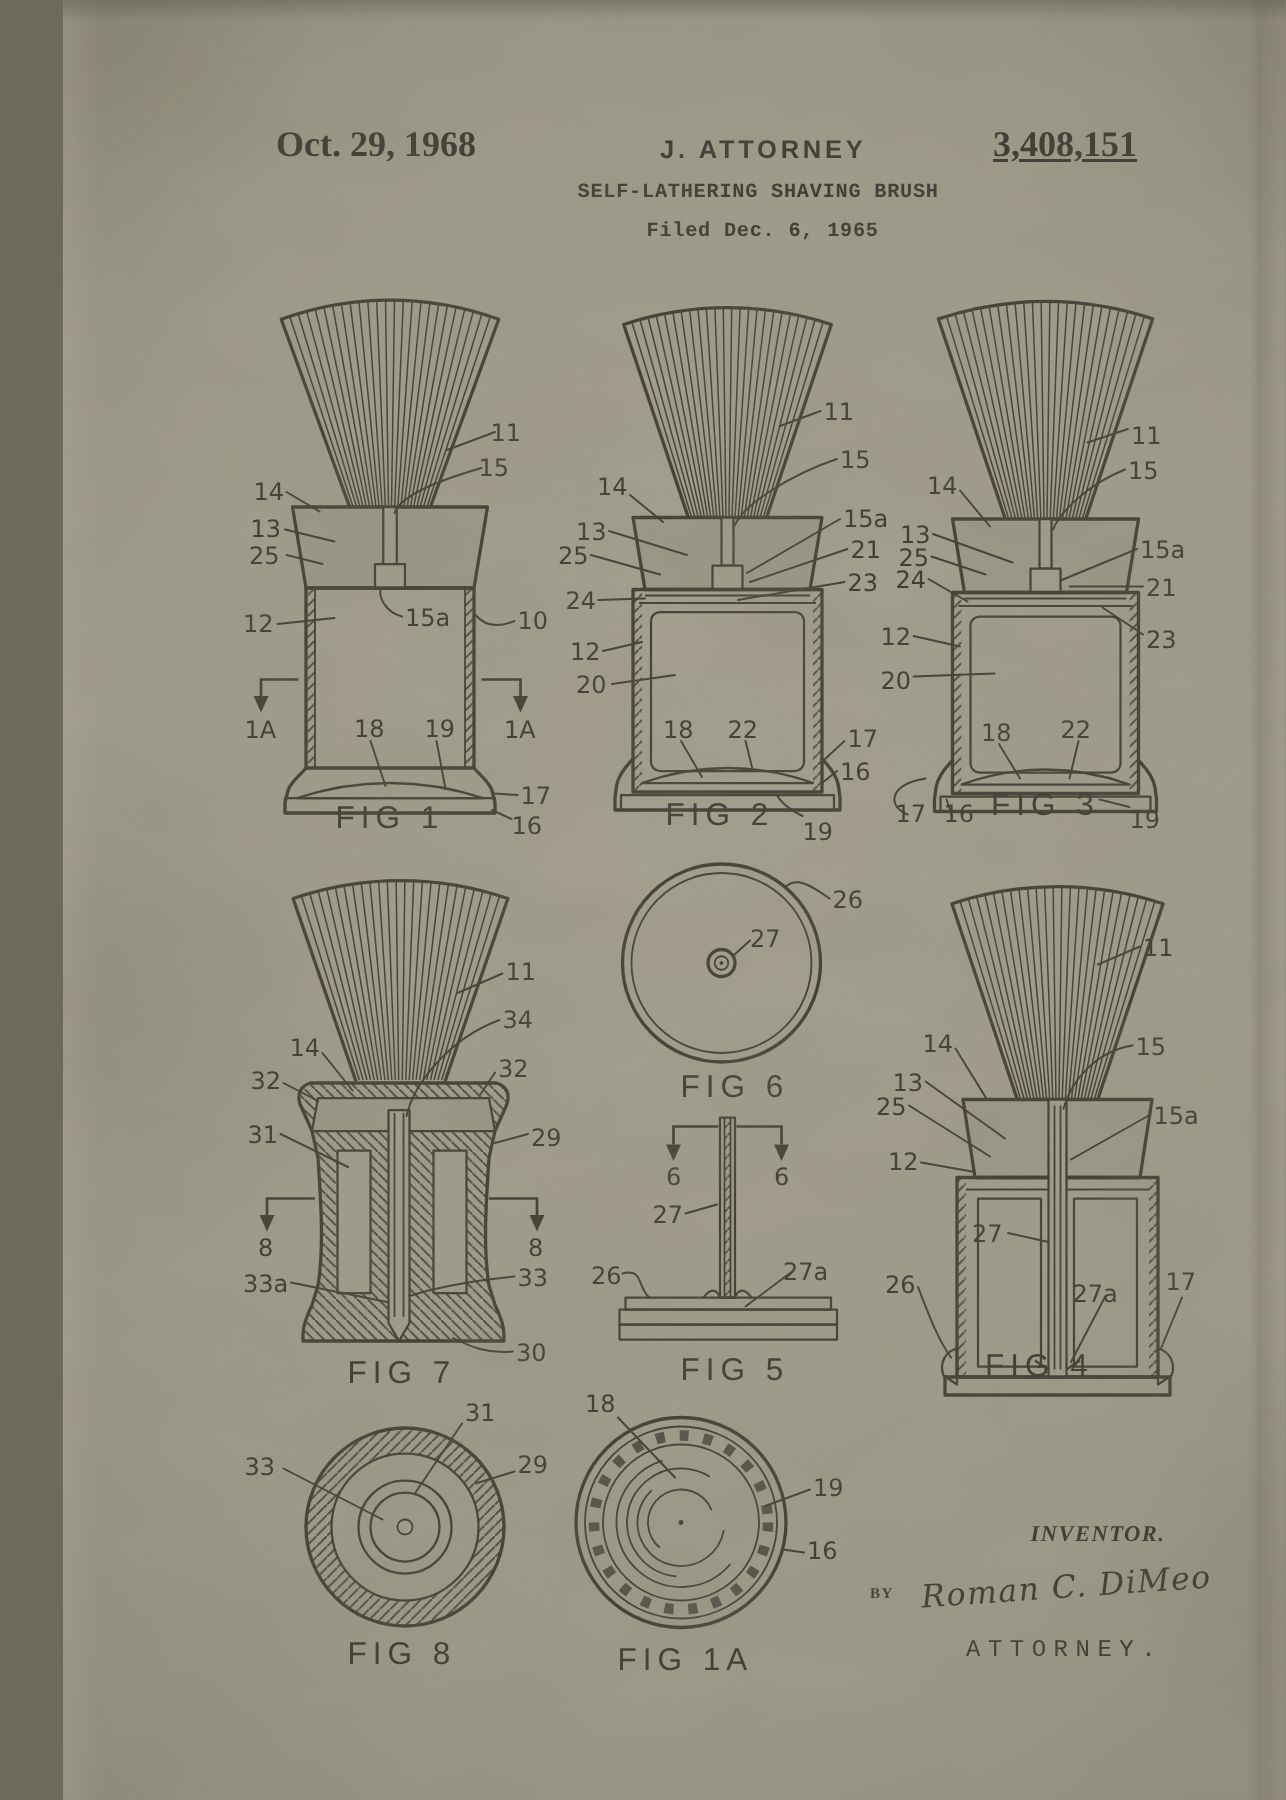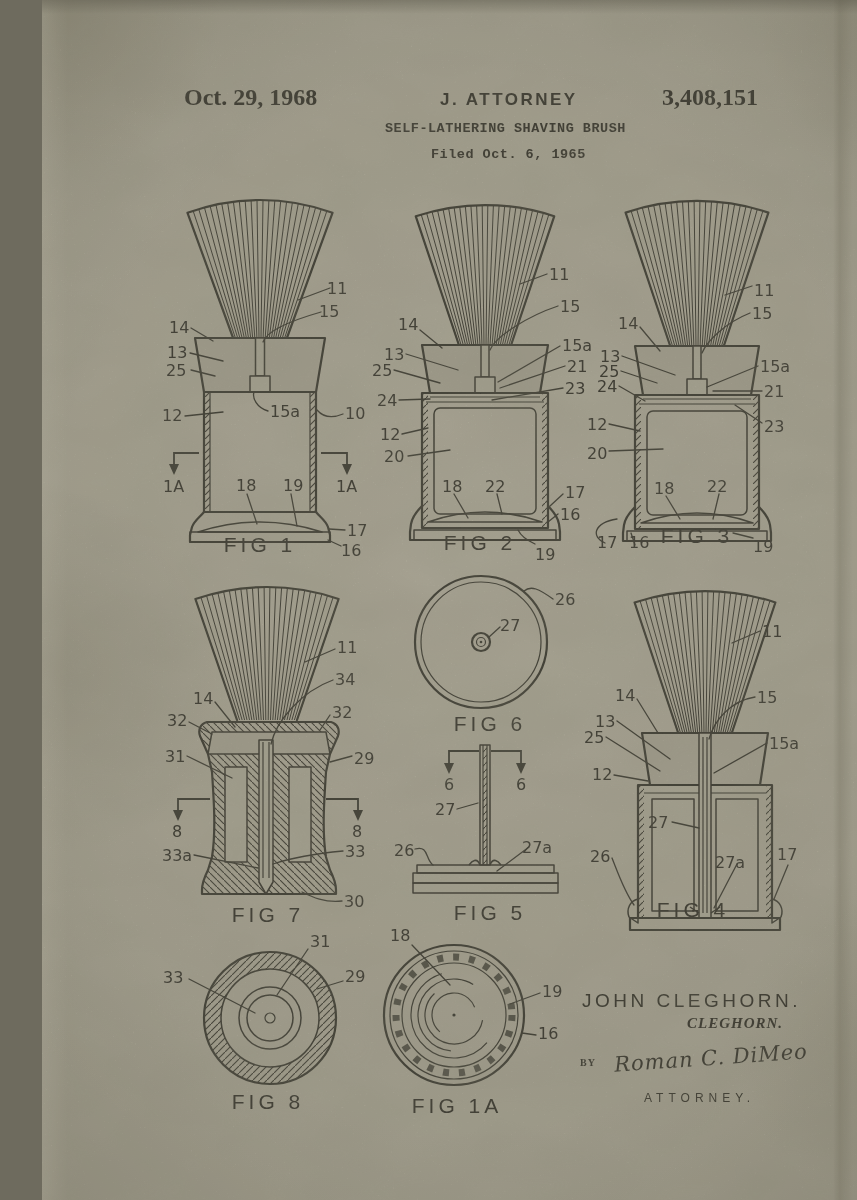--- a/index.html
+++ b/index.html
@@ -34,21 +34,21 @@
   .fan{fill:none;stroke:#2b2a23;stroke-width:1;}
   .lead{fill:none;stroke:#2b2a23;stroke-width:1.3;stroke-linecap:round;}
   .arr{fill:none;stroke:#2b2a23;stroke-width:1.8;}
   .ah{fill:#2b2a23;stroke:none;}
   .wh{fill:#b8b4a3;}
   .sig{position:absolute;color:#23221b;}
   .sig-name{font-family:"Liberation Sans",sans-serif;font-size:19px;letter-spacing:3.5px;}
   .sig-inv{font-family:"Liberation Serif",serif;font-style:italic;font-weight:bold;font-size:15px;letter-spacing:1px;}
   .sig-by{font-family:"Liberation Serif",serif;font-weight:bold;font-size:10px;letter-spacing:1px;}
   .sig-script{font-family:"DejaVu Serif",serif;font-style:italic;font-size:21px;letter-spacing:1px;transform:rotate(-4deg);display:inline-block;}
-  .sig-att{font-family:Liberation Sans, sans-serif;font-size:12px;letter-spacing:5px;}
+  .sig-att{font-family:Liberation Mono, monospace;font-size:16px;letter-spacing:5px;}
 </style>
 </head>
 <body>
 
 <div class="page">
 
   <svg width="0" height="0" style="position:absolute" aria-hidden="true">
     <defs>
       <pattern id="hl" width="7" height="7" patternUnits="userSpaceOnUse">
         <path d="M0 7L7 0" stroke="#2b2a23" stroke-width="1.1"></path>
@@ -57,23 +57,23 @@
         <path d="M0 0L7 7" stroke="#2b2a23" stroke-width="1.1"></path>
       </pattern>
       <pattern id="chev" width="18" height="9" patternUnits="userSpaceOnUse">
         <path d="M0 0L9 9L18 0" stroke="#2b2a23" stroke-width="1.25" fill="none"></path>
       </pattern>
     </defs>
   </svg>
 
   <div class="hdr hdr-serif" style="left:142px;top:84px;">Oct. 29, 1968</div>
   <div class="hdr hdr-name" style="left:398px;top:90px;">J. ATTORNEY</div>
-  <div class="hdr hdr-serif" style="left:620px;top:84px;">3,408,151</div>
+  <div class="hdr hdr-serif" style="left:620px;top:84px;text-decoration:underline;">3,408,151</div>
   <div class="hdr hdr-mono" style="left:343px;top:121px;">SELF-LATHERING SHAVING BRUSH</div>
-  <div class="hdr hdr-mono" style="left:389px;top:147px;">Filed Oct. 6, 1965</div>
+  <div class="hdr hdr-mono" style="left:389px;top:147px;">Filed Dec. 6, 1965</div>
 
   <div class="fig" style="left:93px;top:180px;">
   <svg width="250" height="380" viewBox="0 0 250 380">
     <path class="fan" d="M98.1 158.0L52.5 32.8M100.4 158.0L58.1 30.8M102.7 158.0L63.7 29.0M104.9 158.0L69.4 27.4M107.1 158.0L75.1 25.9M109.3 158.0L80.9 24.6M111.4 158.0L86.7 23.5M113.5 158.0L92.6 22.5M115.7 158.0L98.4 21.7M117.7 158.0L104.3 21.0M119.8 158.0L110.2 20.5M121.9 158.0L116.1 20.2M124.0 158.0L122.0 20.0M126.0 158.0L128.0 20.0M128.1 158.0L133.9 20.2M130.2 158.0L139.8 20.5M132.3 158.0L145.7 21.0M134.3 158.0L151.6 21.7M136.5 158.0L157.4 22.5M138.6 158.0L163.3 23.5M140.7 158.0L169.1 24.6M142.9 158.0L174.9 25.9M145.1 158.0L180.6 27.4M147.3 158.0L186.3 29.0M149.6 158.0L191.9 30.8M151.9 158.0L197.5 32.8"></path>
     <path class="ol" d="M98.1 158.0L52.5 32.8A212 212 0 0 1 197.5 32.8L151.9 158.0"></path>
     <g>
       <path d="M60,158 H190 L181,212 H69 Z" fill="#b2ae9d"></path>
       <path d="M60,158 H190 L181,212 H69 Z" fill="url(#chev)" class="ol"></path>
       <rect x="120.5" y="158" width="9" height="38" class="wh o15"></rect>
       <rect x="115" y="196" width="20" height="16" class="wh o15"></rect>
@@ -360,22 +360,21 @@
       <circle cx="94" cy="92" r="1.6" fill="#2b2a23"></circle>
     </g>
     <path class="lead" d="M52,22 L90,62 M180,70 L150,81 M176,112 L162,110"></path>
     <text class="ref" x="30" y="18">18</text>
     <text class="ref" x="182" y="74">19</text>
     <text class="ref" x="178" y="116">16</text>
     <text class="cap" x="97" y="190">FIG 1A</text>
   </svg>
   </div>
 
-  <div class="sig sig-name" style="left:540px;top:990px;">JOHN CLEGHORN.</div>
-  <div class="sig sig-inv" style="left:645px;top:1015px;">CLEGHORN.</div>
+  <div class="sig sig-inv" style="left:645px;top:1015px;">INVENTOR.</div>
   <div class="sig sig-by" style="left:538px;top:1057px;">BY</div>
   <div class="sig" style="left:572px;top:1046px;"><span class="sig-script">Roman C. DiMeo</span></div>
   <div class="sig sig-att" style="left:602px;top:1091px;">ATTORNEY.</div>
 
   <svg class="noise" width="857" height="1200" aria-hidden="true">
     <filter id="grain">
       <feTurbulence type="fractalNoise" baseFrequency="0.55" numOctaves="3" stitchTiles="stitch"></feTurbulence>
       <feColorMatrix type="matrix" values="0 0 0 0 0.16  0 0 0 0 0.15  0 0 0 0 0.11  0.9 0.9 0.9 0 0"></feColorMatrix>
     </filter>
     <filter id="blotch">

